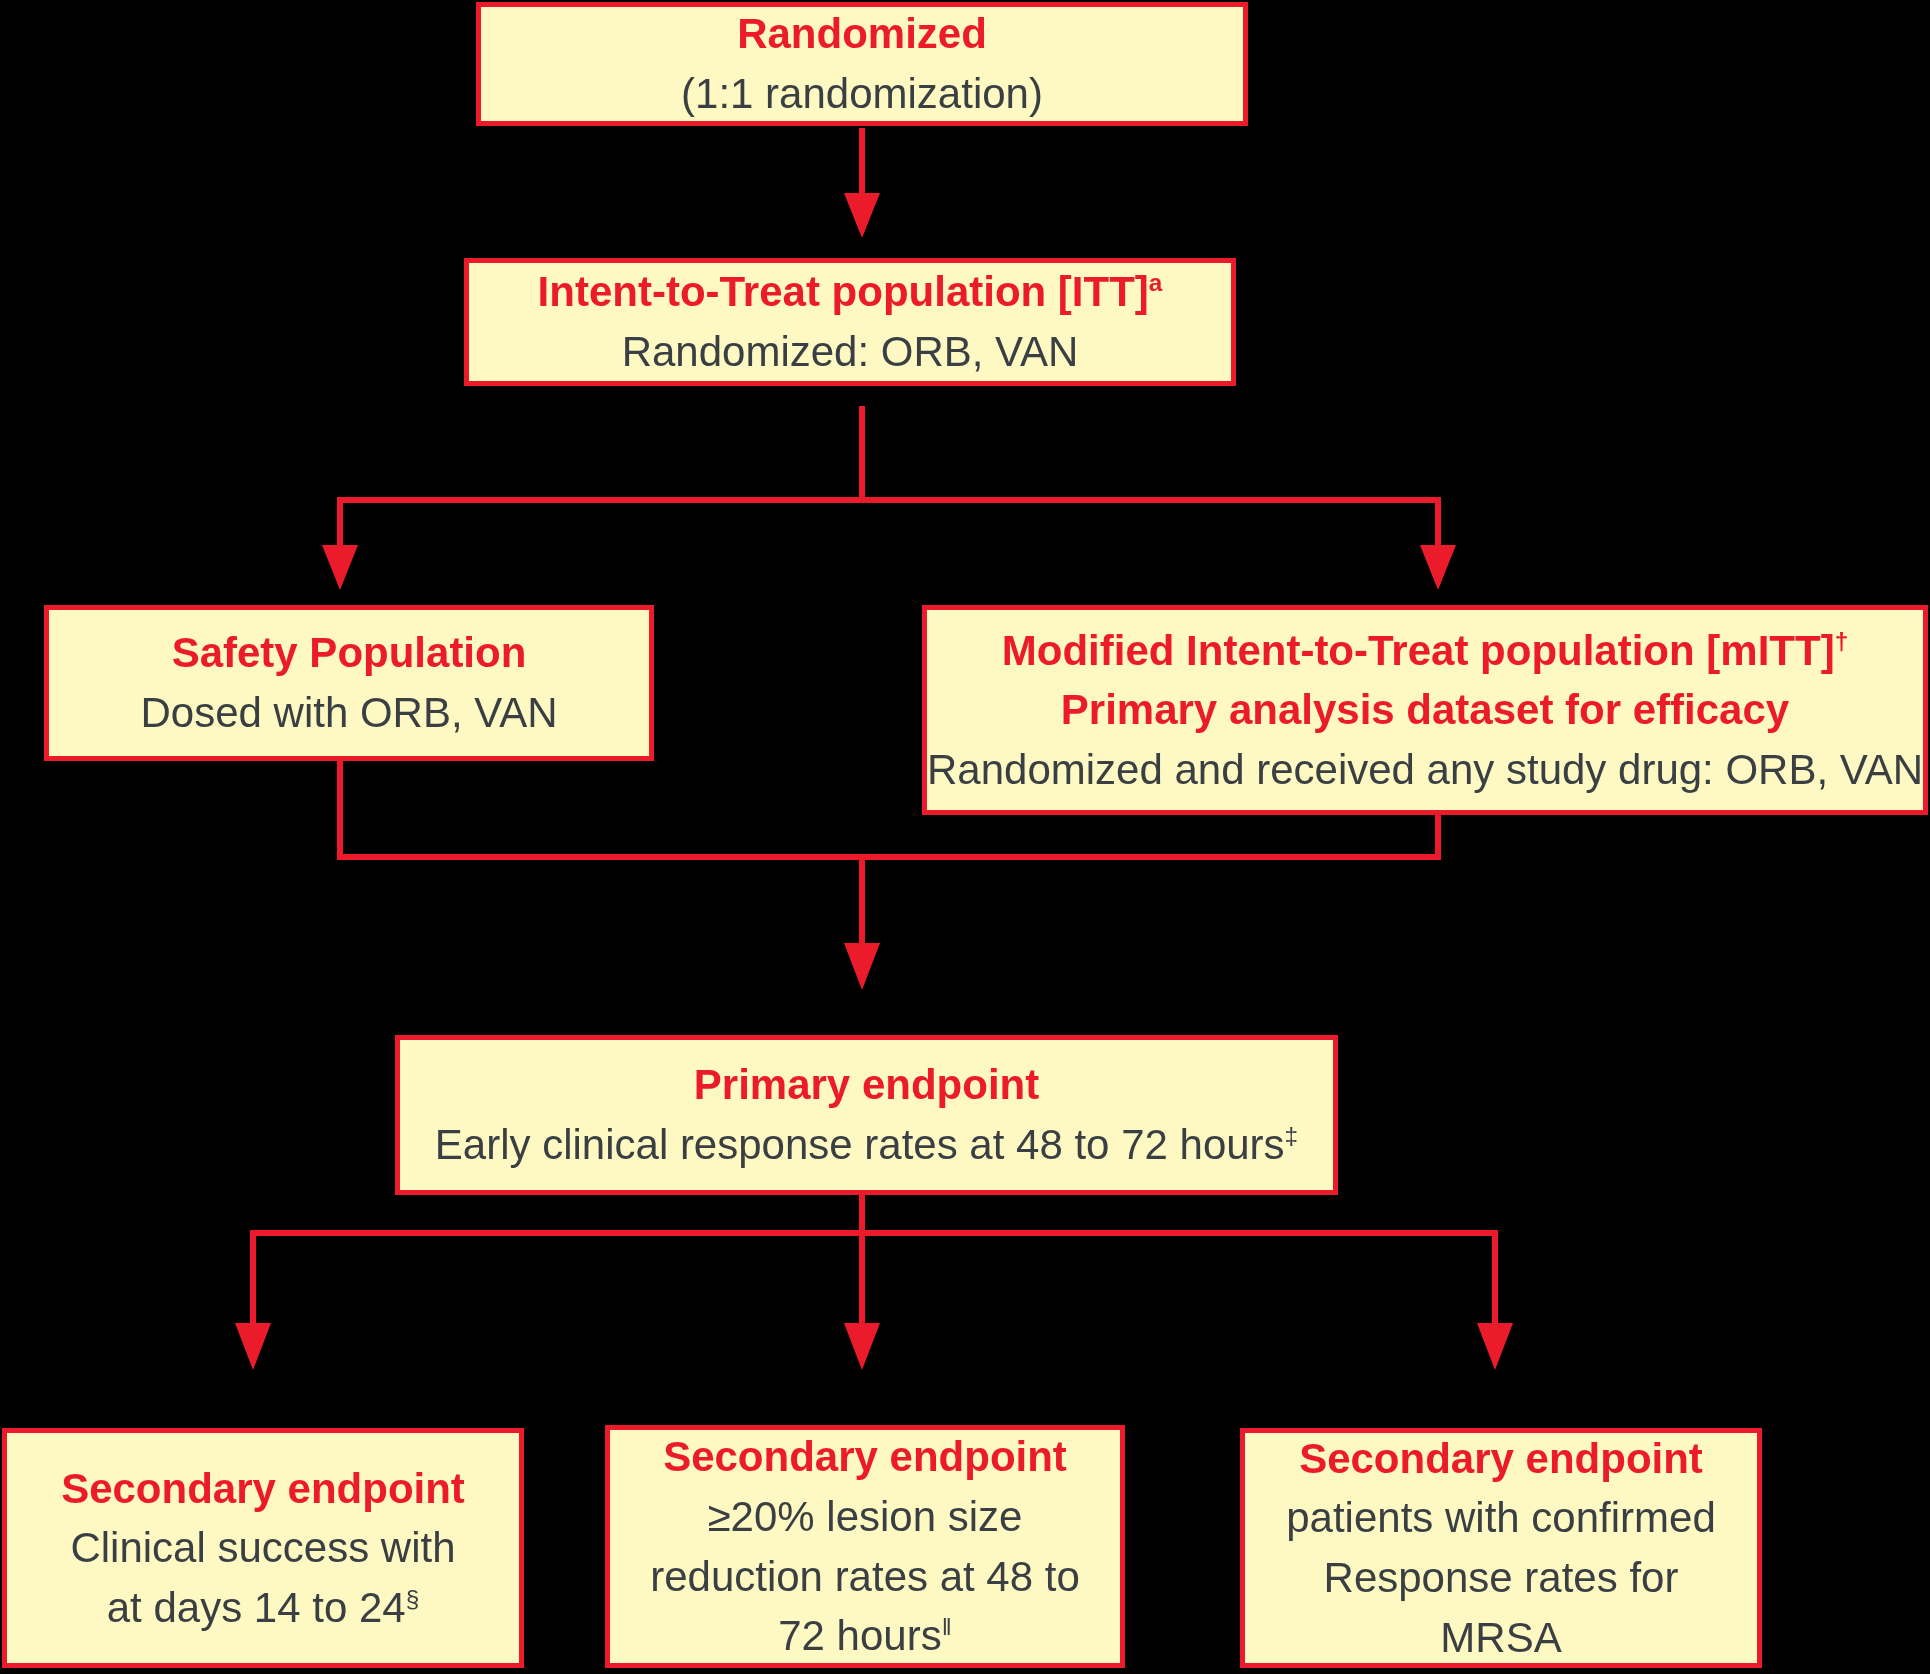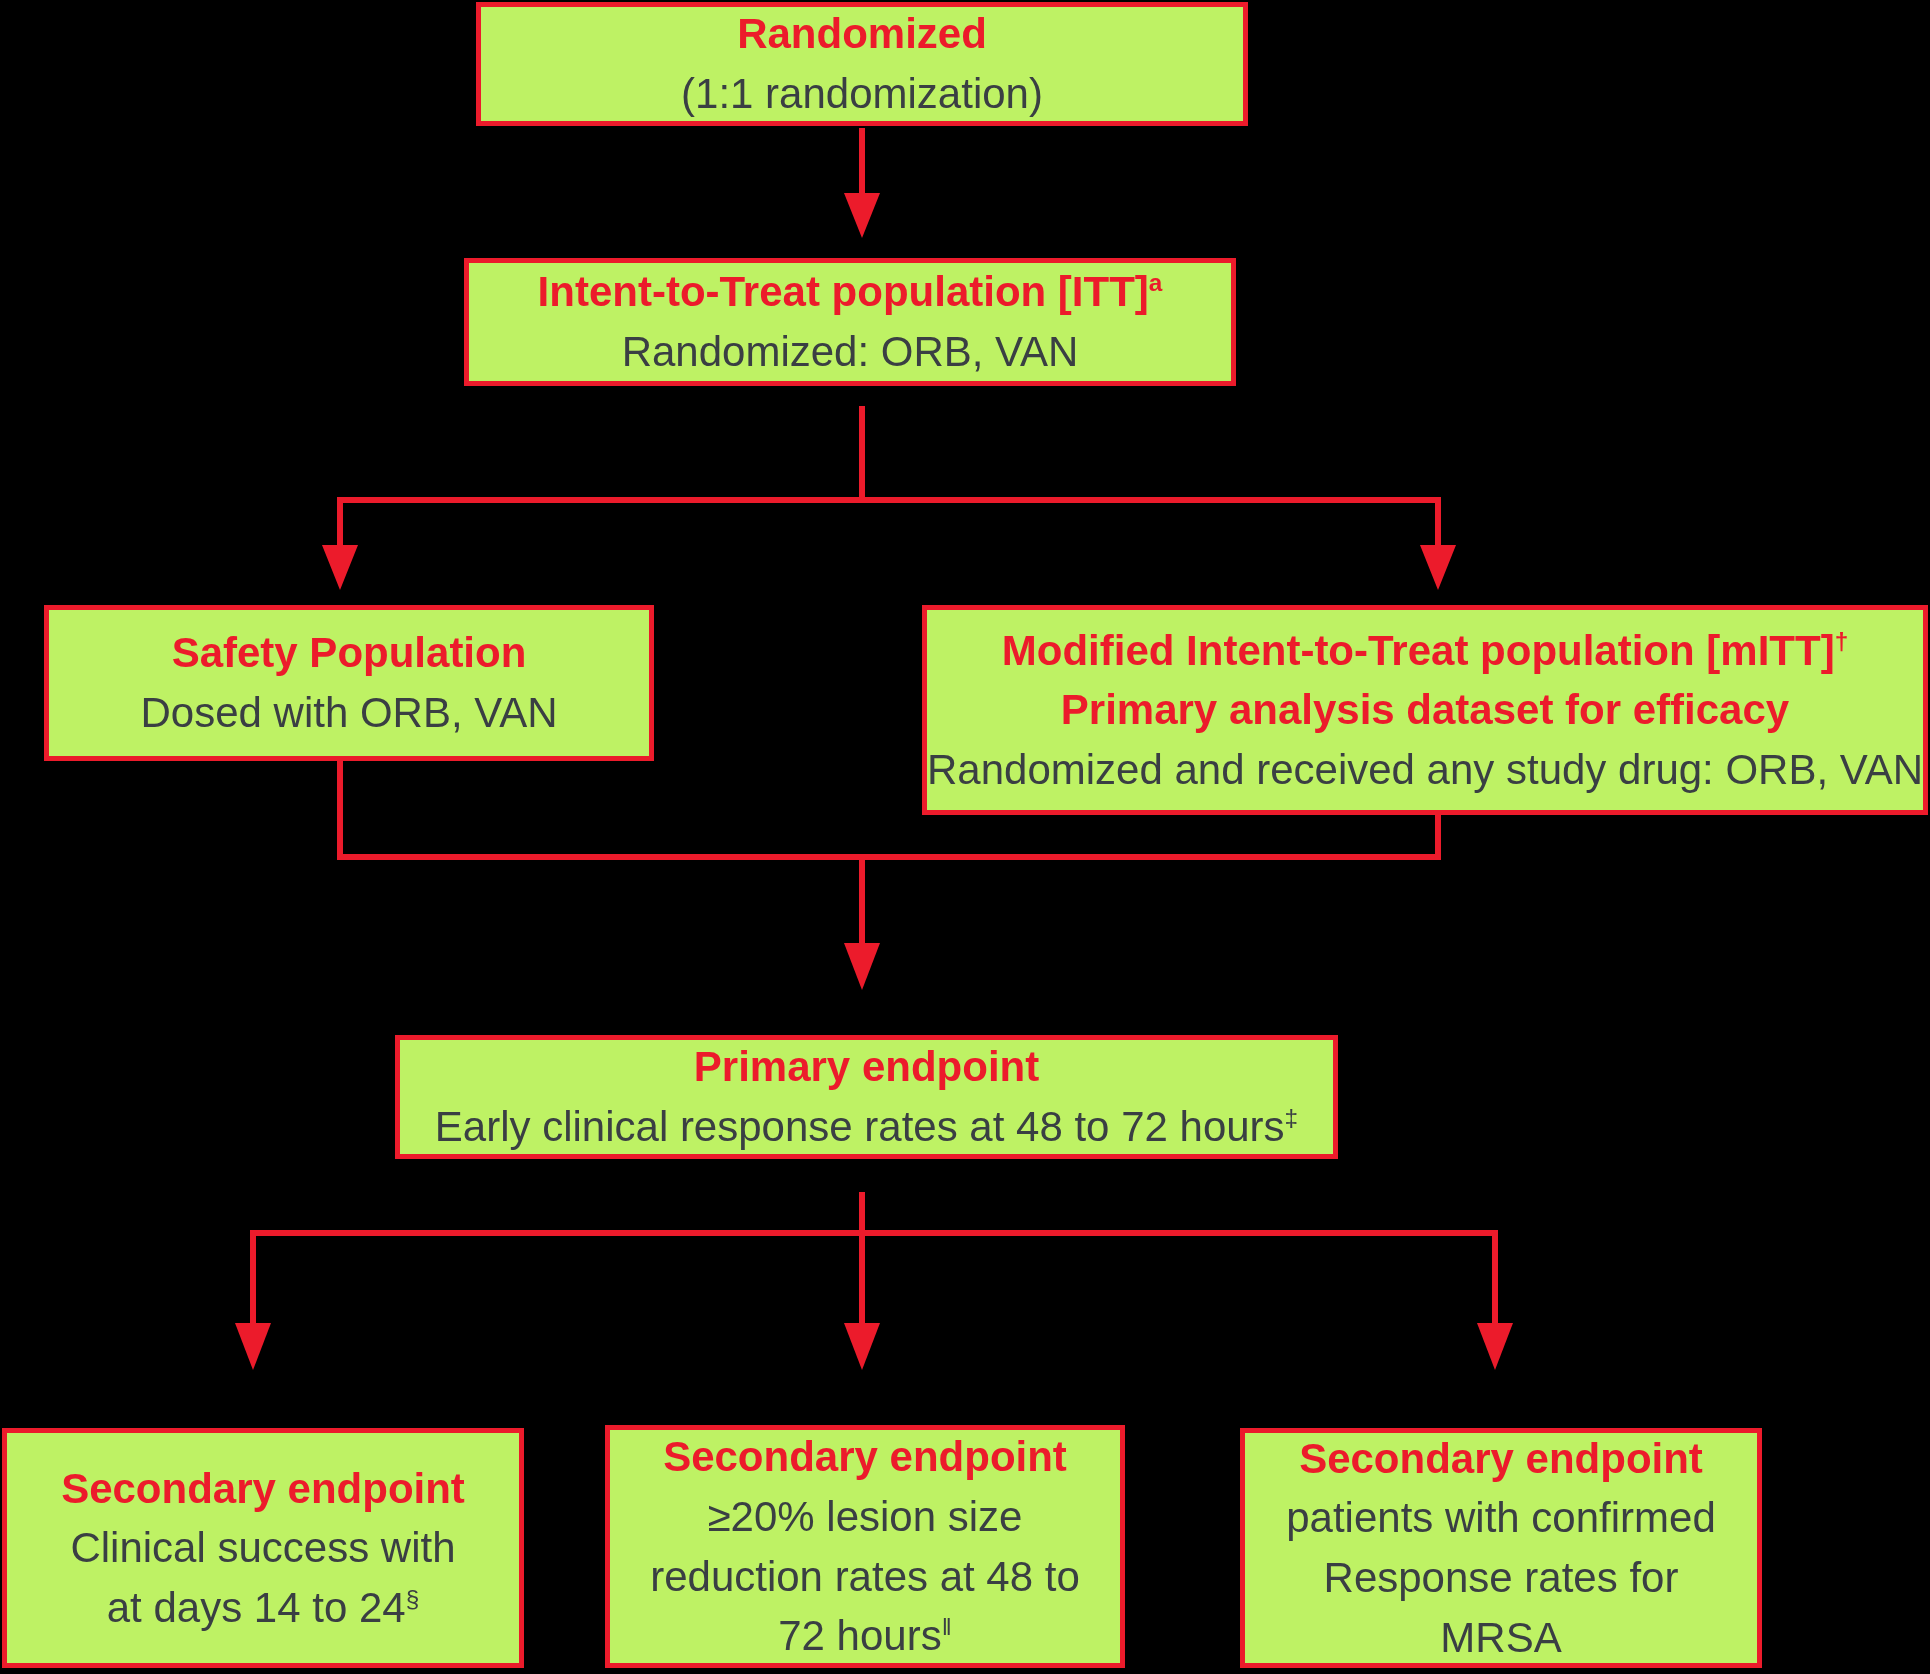--- a/index.html
+++ b/index.html
@@ -18,21 +18,21 @@
   #connectors {
     position: absolute;
     left: 0; top: 0;
     width: 1930px;
     height: 1674px;
   }
   .box {
     position: absolute;
     box-sizing: border-box;
     border: 5px solid #EC1B2B;
-    background: #bef264;
+    background: #fef9c3;
     display: flex;
     flex-direction: column;
     align-items: center;
     justify-content: center;
     text-align: center;
     padding: 4px 10px;
   }
   .t-red {
     color: #EC1B2B;
     font-weight: 700;
@@ -50,21 +50,21 @@
   sup {
     font-size: 58%;
     line-height: 0;
     vertical-align: super;
   }
   
   #box-randomized { left: 476px; top: 2px;    width: 772px;  height: 124px; }
   #box-itt        { left: 464px; top: 258px;  width: 772px;  height: 128px; }
   #box-safety     { left: 44px;  top: 605px;  width: 610px;  height: 156px; }
   #box-mitt       { left: 922px; top: 605px;  width: 1006px; height: 210px; }
-  #box-primary    { left: 395px; top: 1035px; width: 943px;  height: 124px; text-align: right; }
+  #box-primary    { left: 395px; top: 1035px; width: 943px;  height: 160px; text-align: right; }
   #box-sec1       { left: 2px;   top: 1428px; width: 522px;  height: 240px; }
   #box-sec2       { left: 605px; top: 1425px; width: 520px;  height: 243px; }
   #box-sec3       { left: 1240px;top: 1428px; width: 522px;  height: 240px; }
 </style>
 </head>
 <body>
 
 <div id="canvas">
 
   <svg id="connectors" viewBox="0 0 1930 1674" xmlns="http://www.w3.org/2000/svg">

